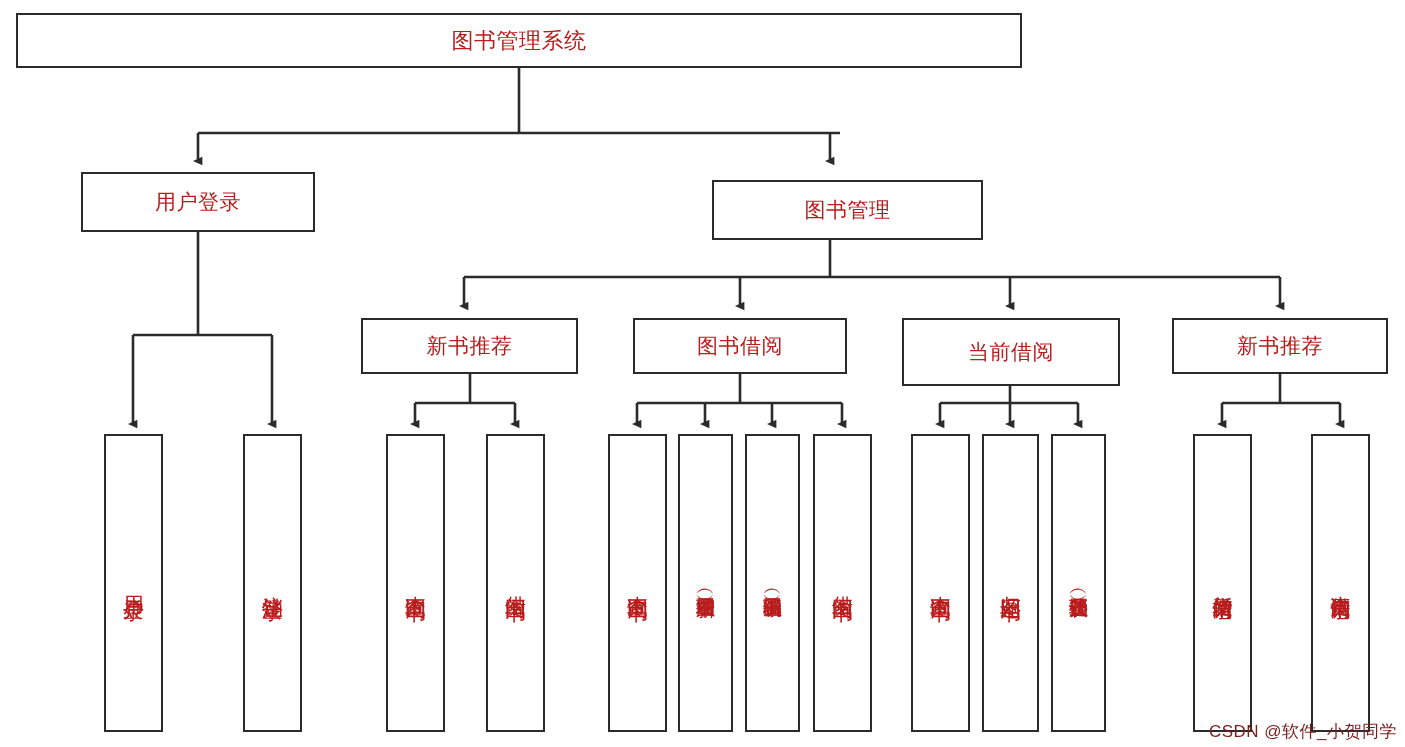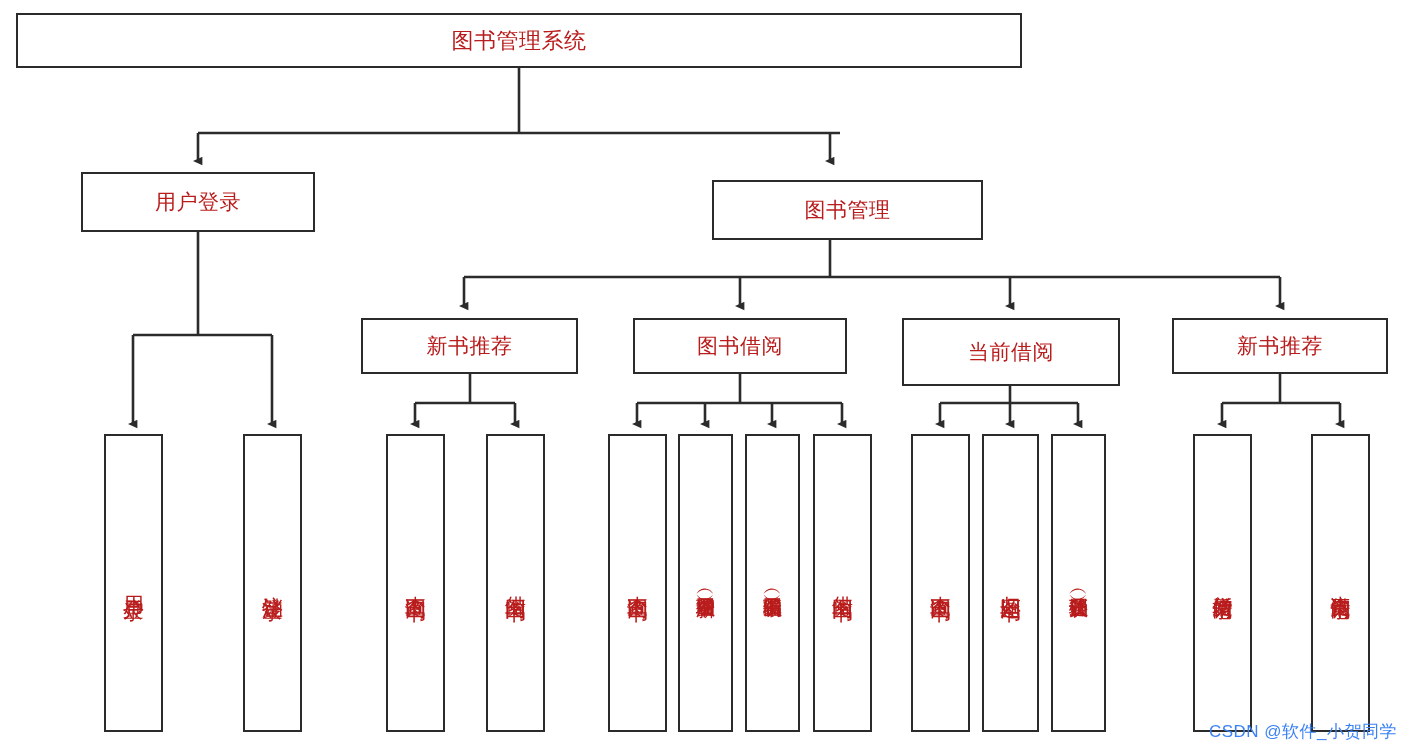--- a/index.html
+++ b/index.html
@@ -58,21 +58,21 @@
     writing-mode: vertical-rl;
     text-orientation: upright;
     white-space: nowrap;
     display: block;
   }
   .watermark {
     position: absolute;
     right: 8px;
     bottom: 4px;
     font-size: 17px;
-    color: #3b82f6;
+    color: #7f1d1d;
     white-space: nowrap;
     letter-spacing: 0.5px;
   }
 </style>
 </head>
 <body>
 
 <div id="canvas">
 
   <svg id="edges" viewBox="0 0 1405 747">

